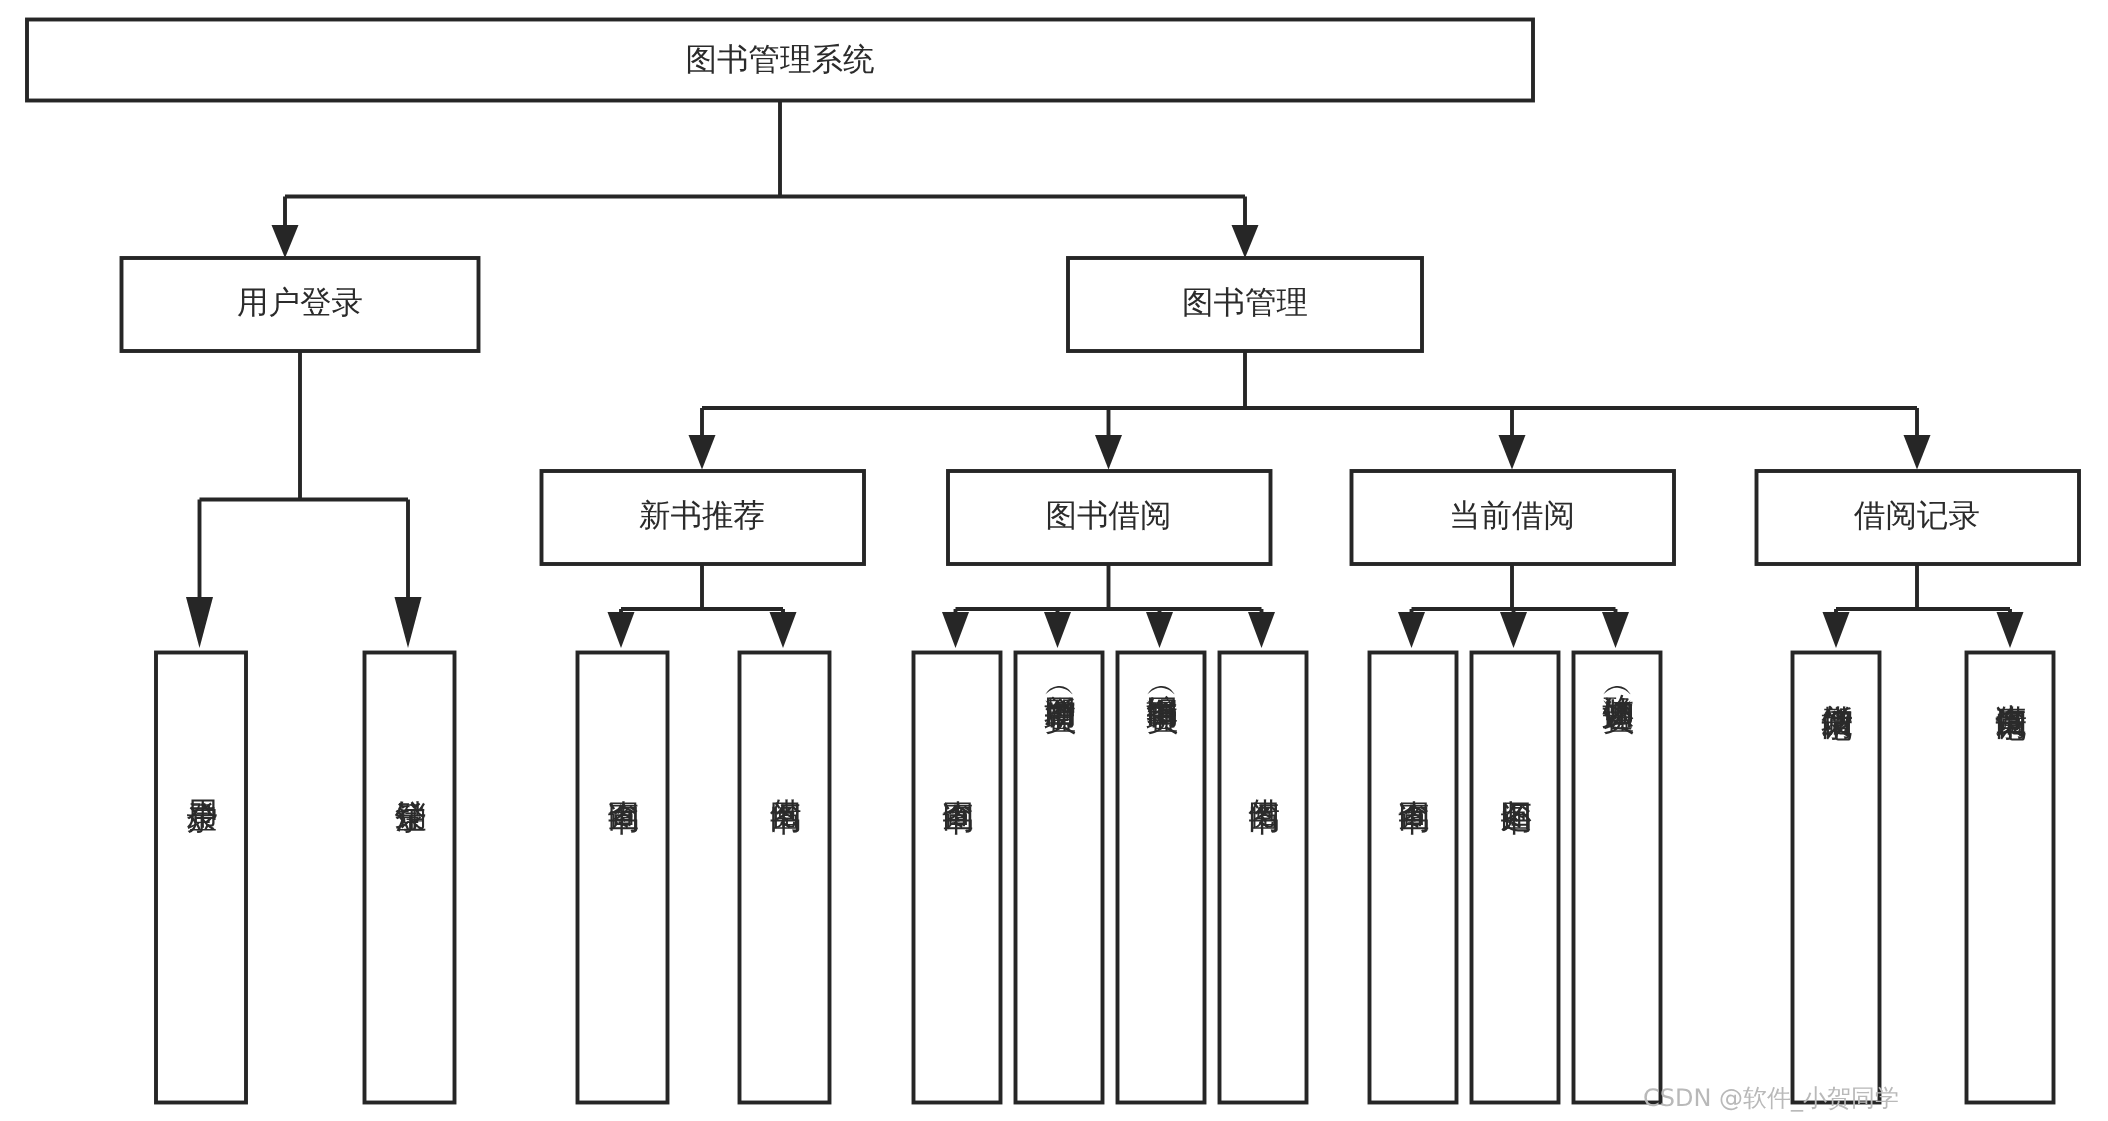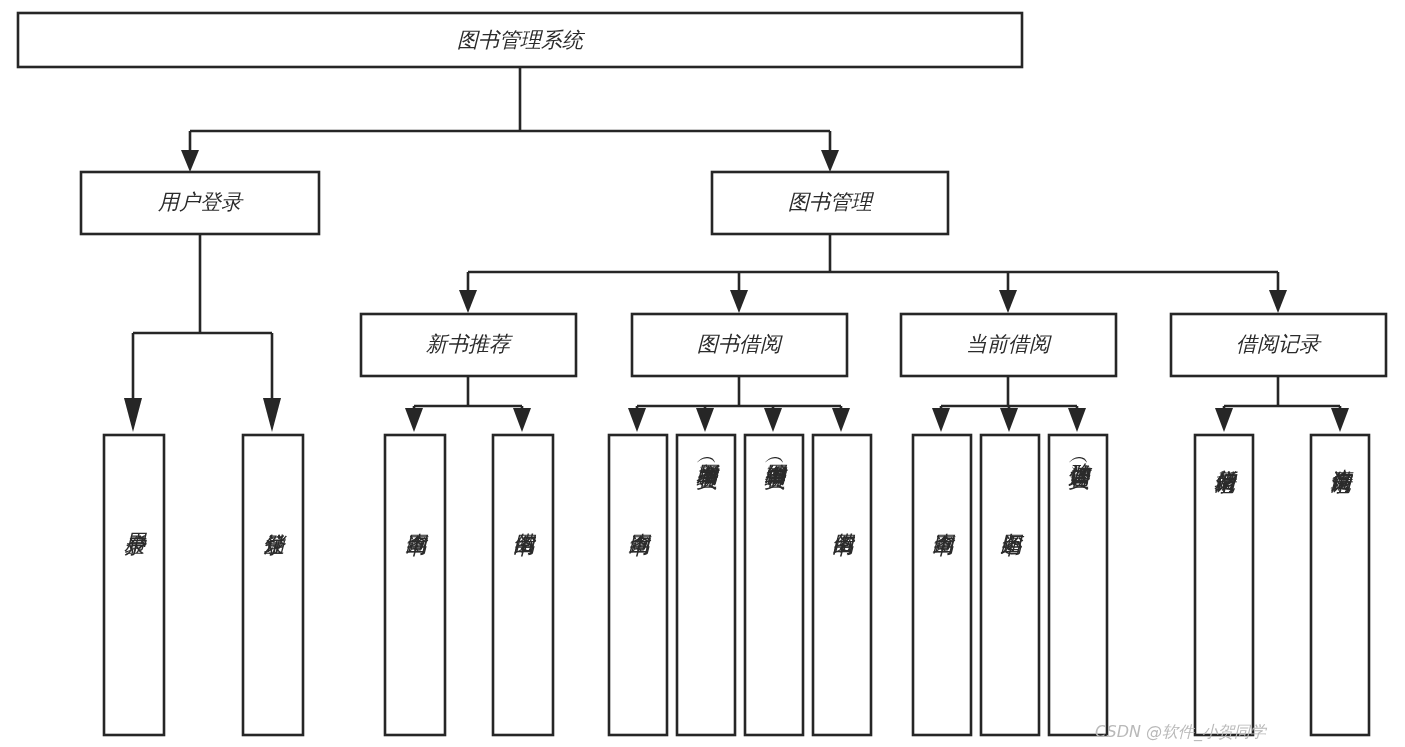--- a/index.html
+++ b/index.html
@@ -11,21 +11,20 @@
     width: 1405px;
     height: 747px;
     font-family: "DejaVu Sans", "Liberation Sans", sans-serif;
     overflow: hidden;
   }
   #diagram-root {
     position: relative;
     width: 1274px;
     height: 747px;
     background: #ffffff;
-    font-style: italic;
   }
   svg.flow {
     position: absolute;
     top: 0;
     left: 0;
     width: 1405px;
     height: 747px;
   }
   .node-rect {
     fill: #ffffff;

